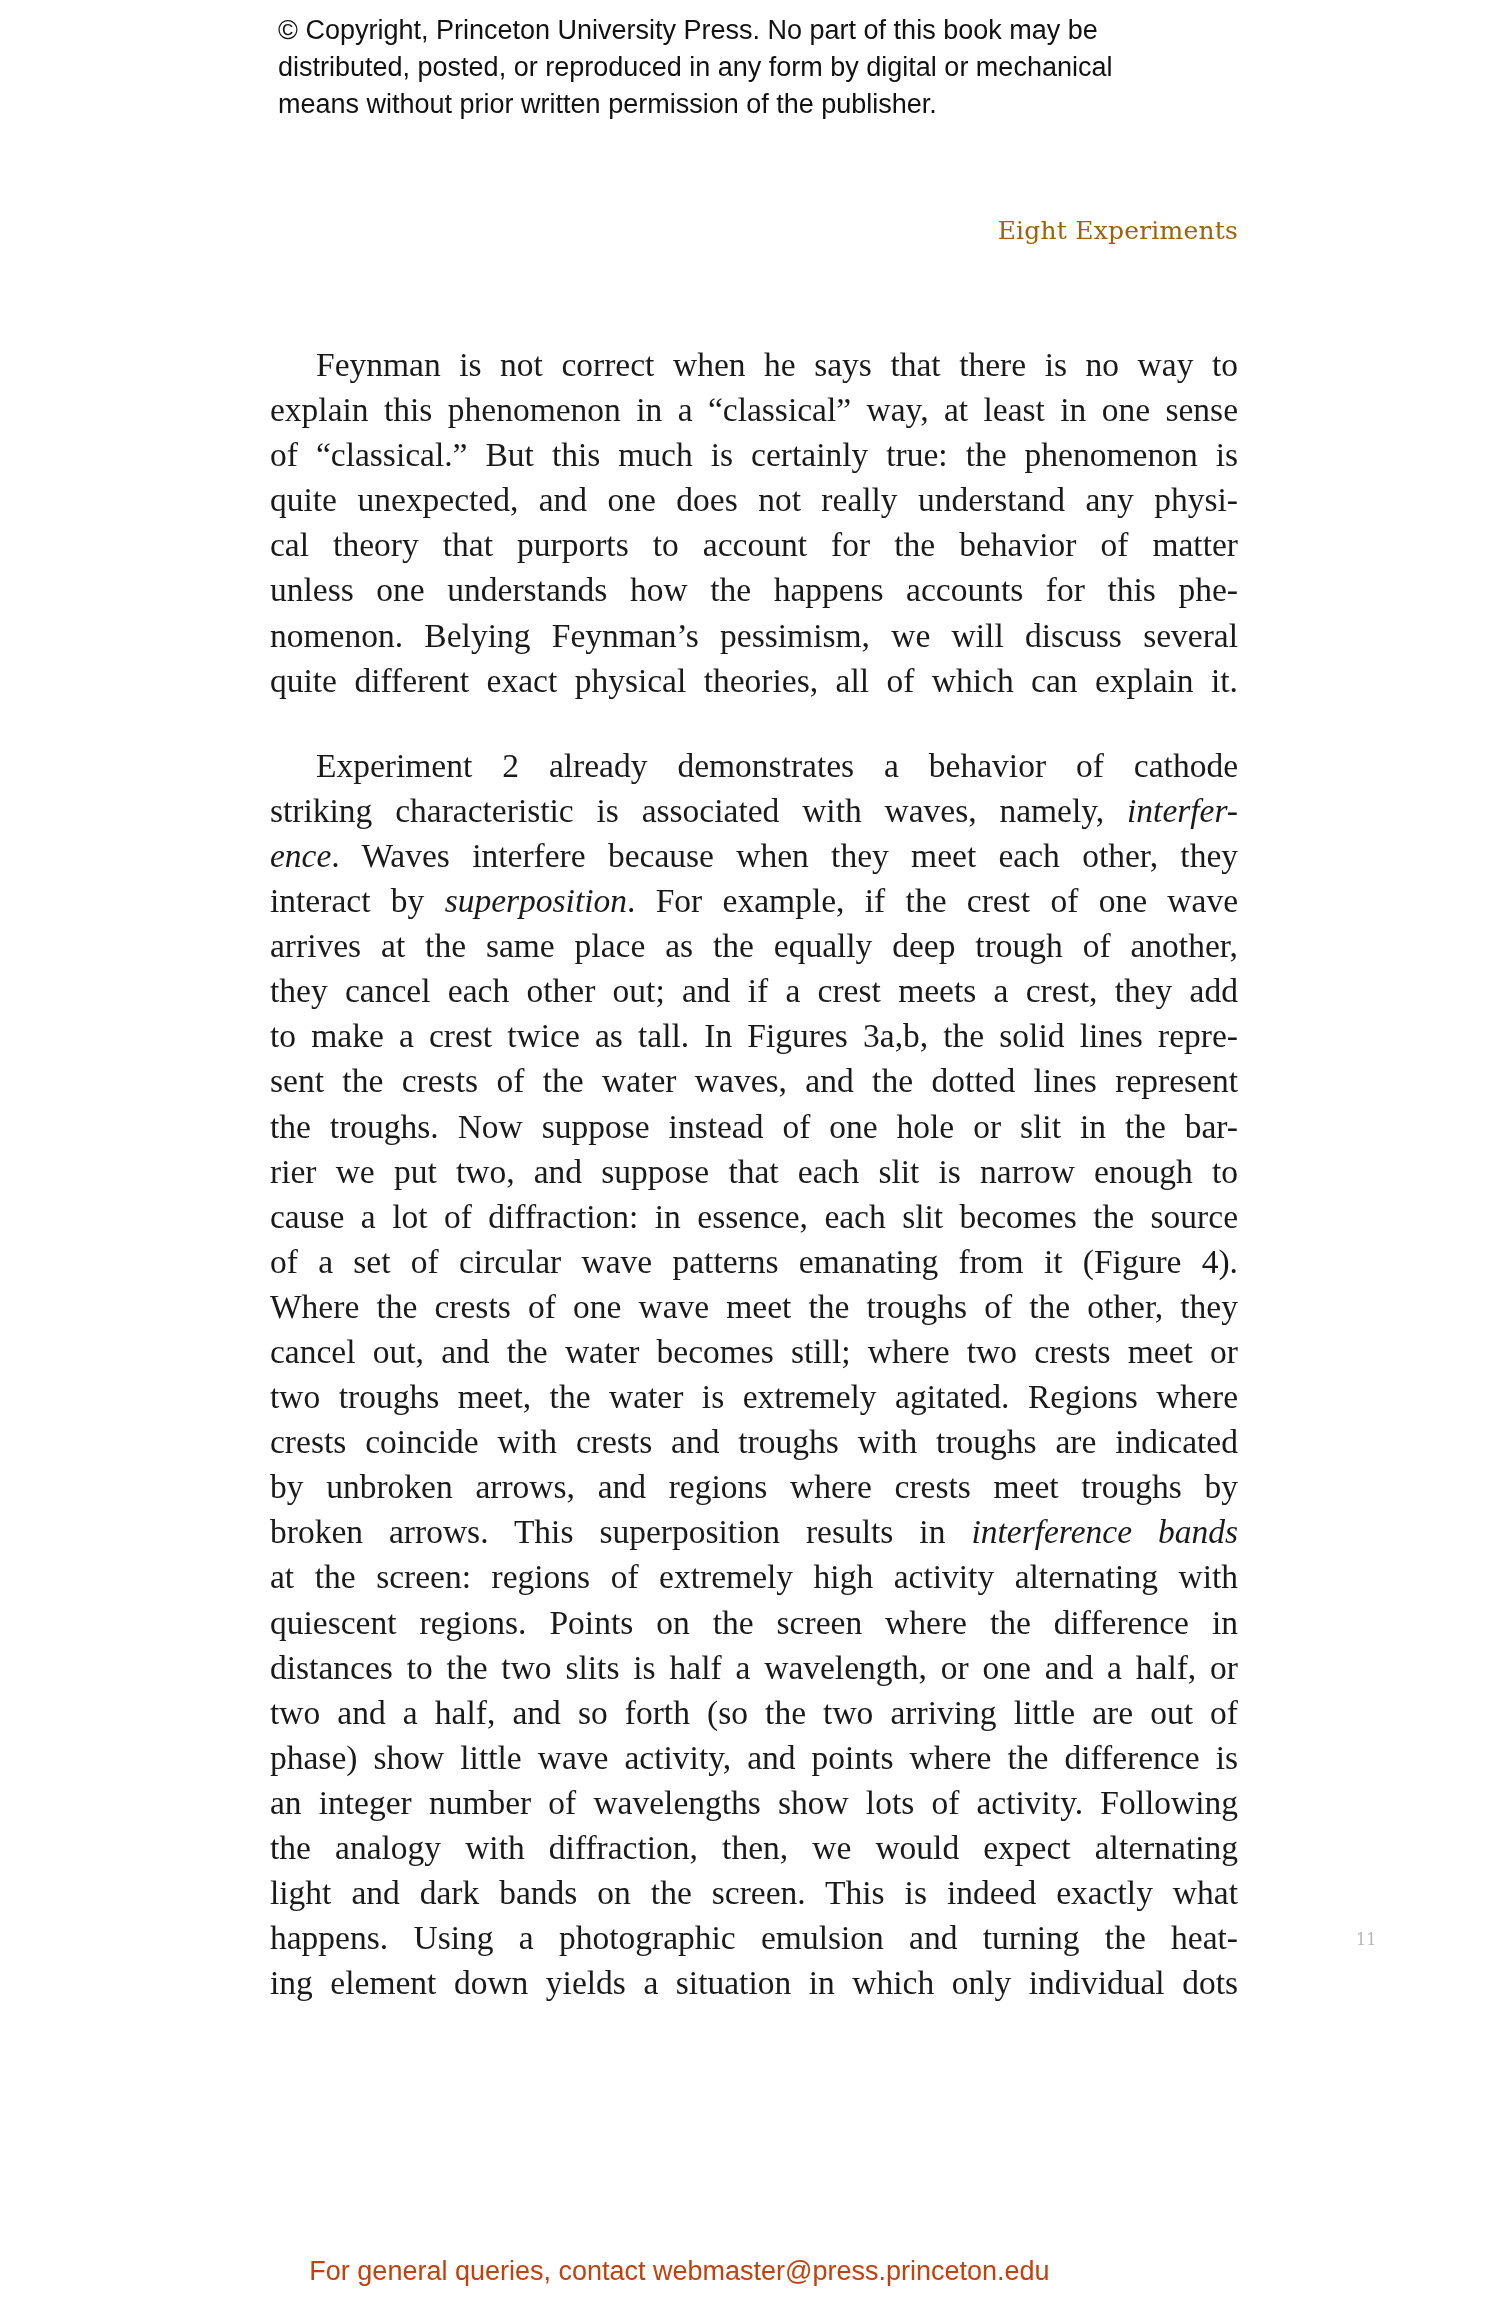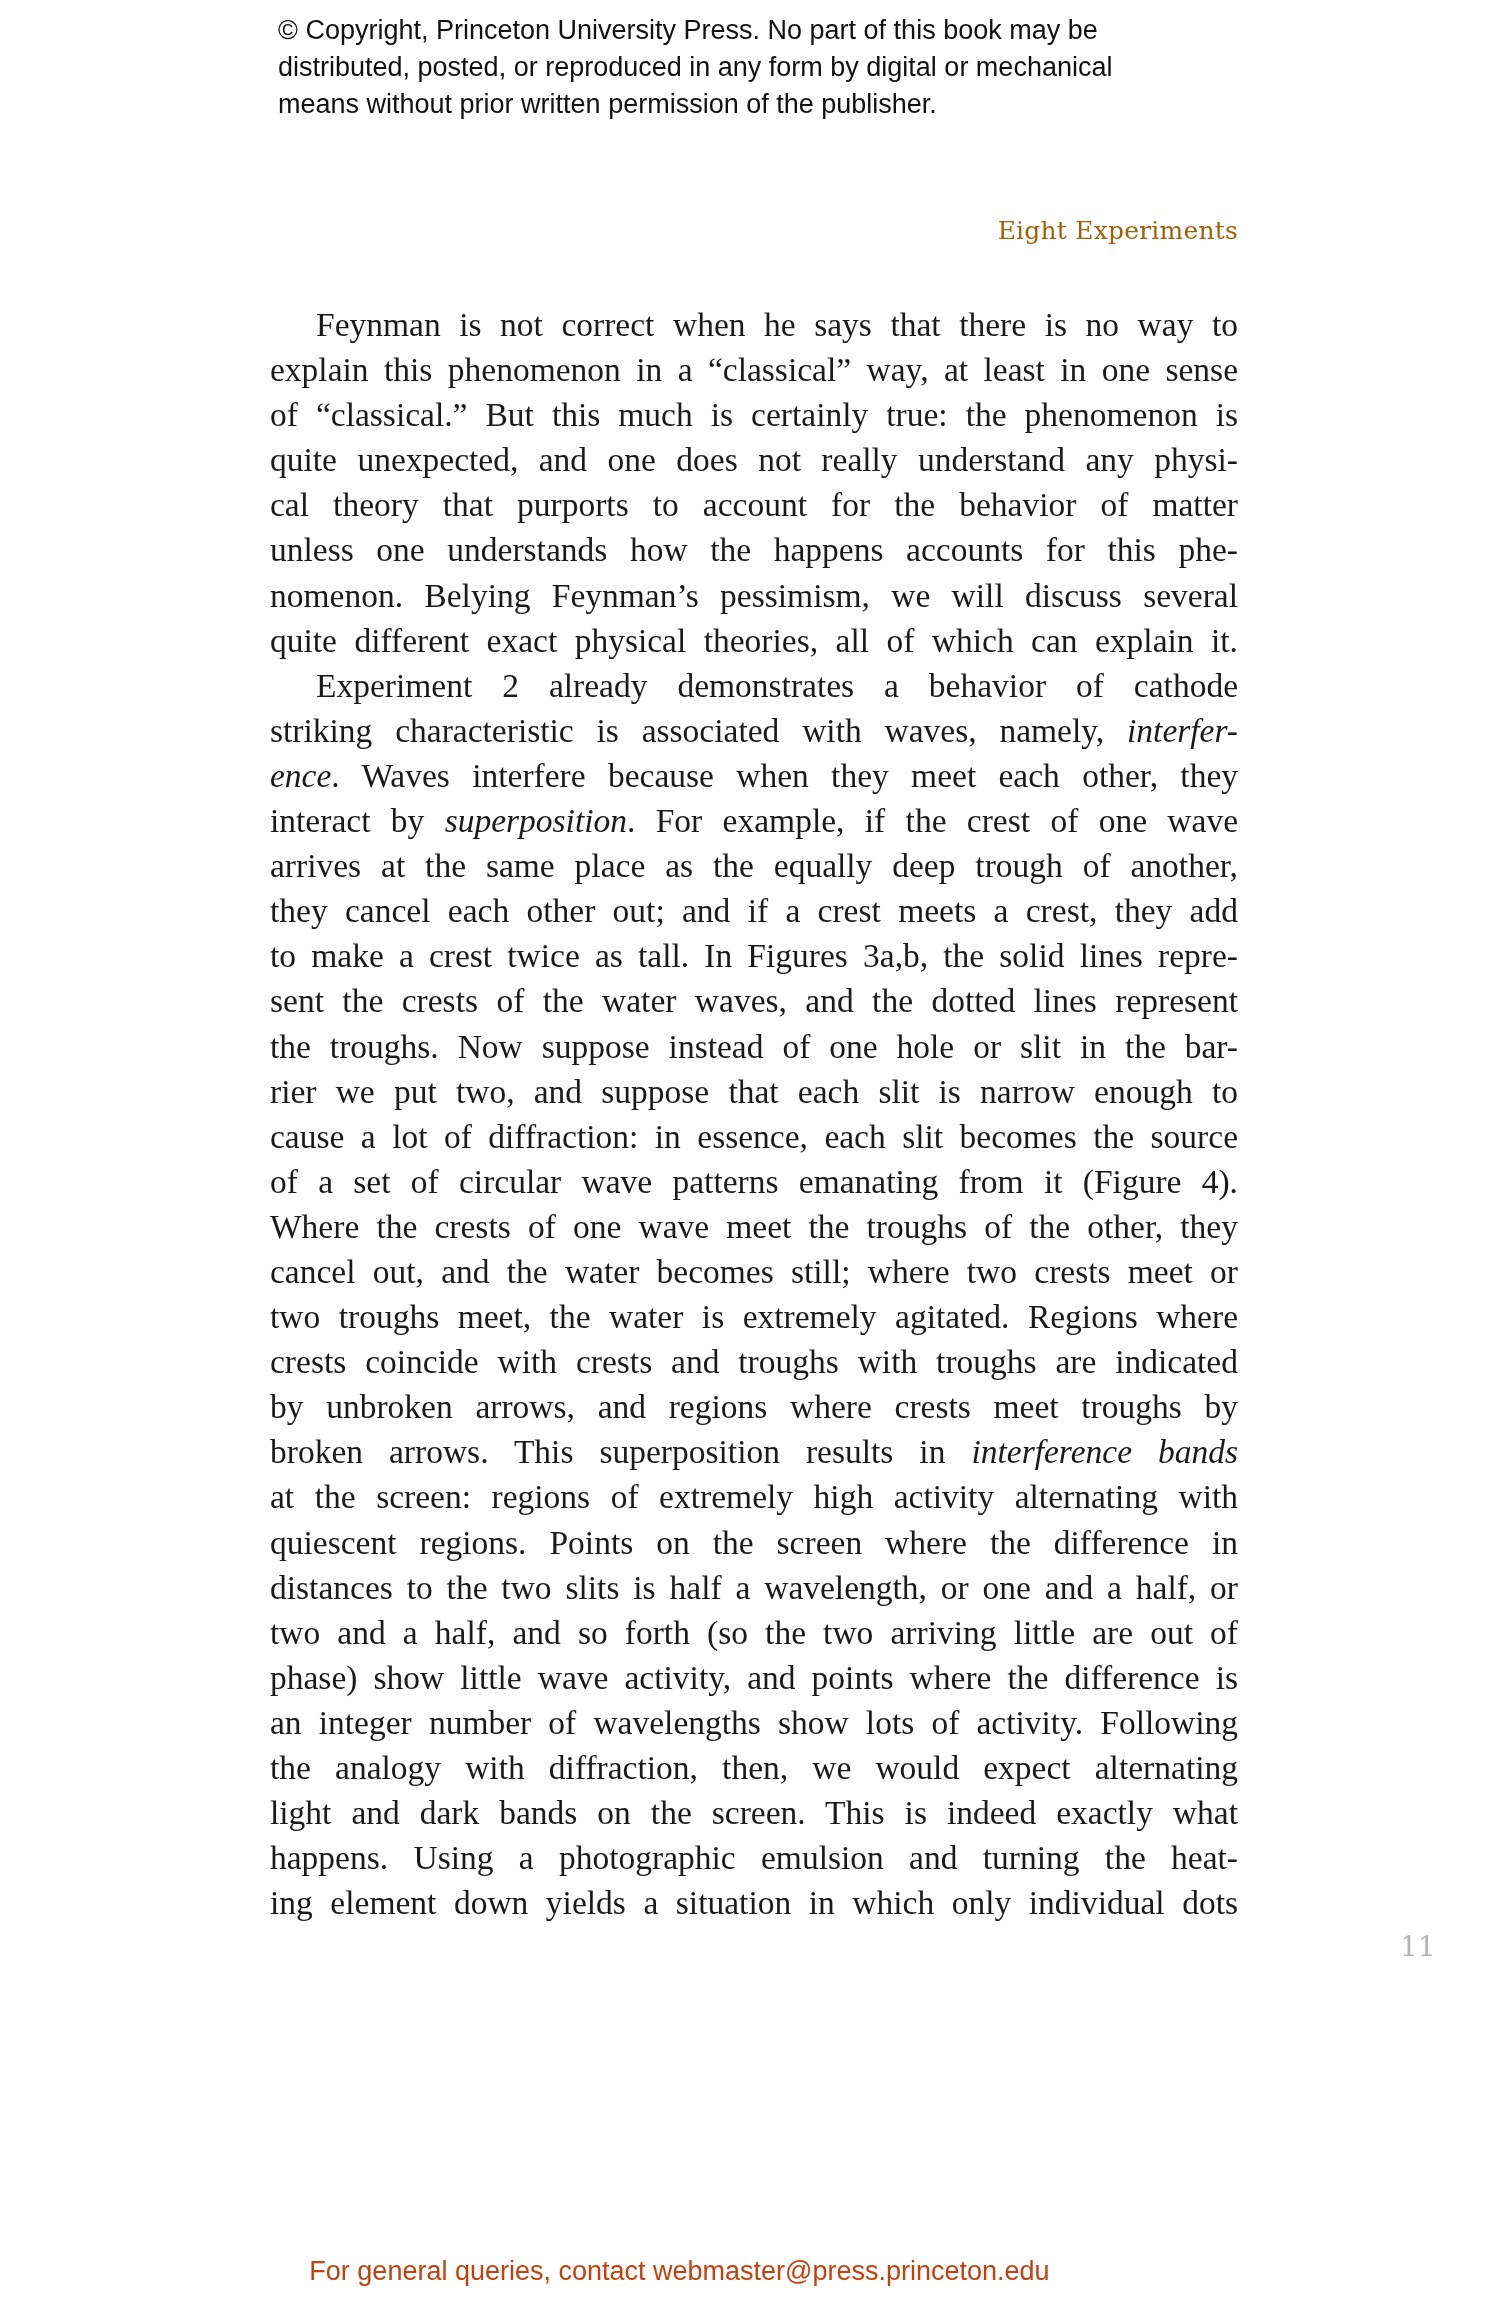--- a/index.html
+++ b/index.html
@@ -51,34 +51,34 @@
     }
     .line {
       display: block;
       text-align: justify;
       text-align-last: justify;
       white-space: nowrap;
       height: 45.1px;
     }
     .para .line:first-child {
       padding-left: 46px;
+      margin-top: 40px;
     }
     .para { text-indent: 0; }
     .line span.it {
       font-style: italic;
       margin-top: 40px;
     }
     .page-number {
       position: absolute;
       left: 1356px;
       top: 1930px;
       font-family: "DejaVu Serif", serif;
-      font-size: 28px;
+      font-size: 16px;
       color: #b5b5b5;
-      margin-left: 44px;
     }
     .footer {
       position: absolute;
       left: 0;
       width: 1359px;
       top: 2256px;
       text-align: center;
       font-family: "Liberation Sans", sans-serif;
       font-size: 27px;
       color: #c2410c;

